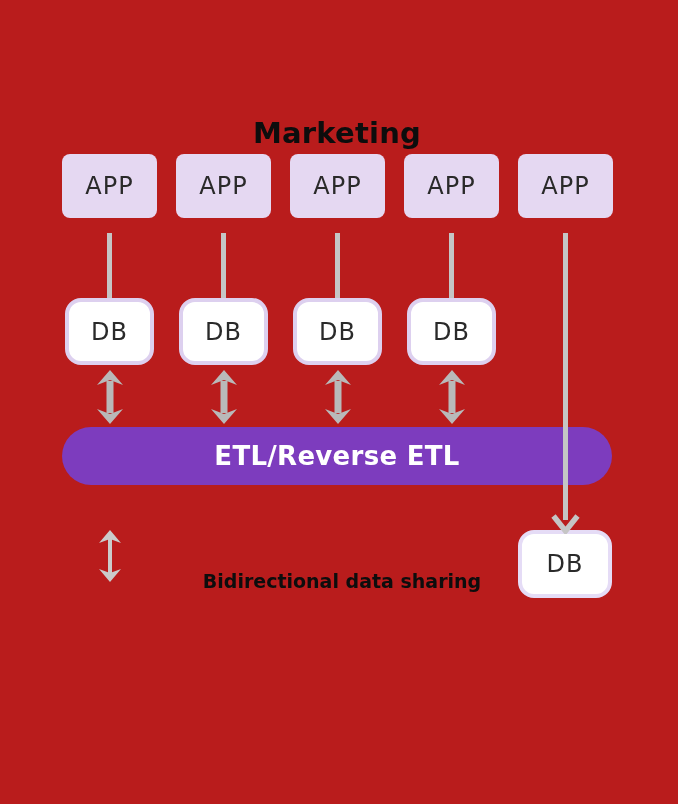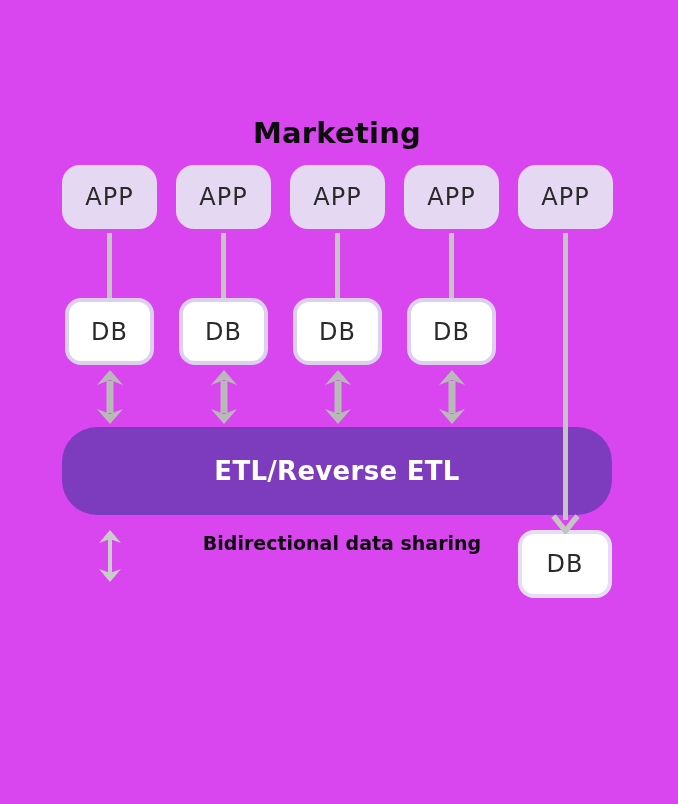--- a/index.html
+++ b/index.html
@@ -2,21 +2,21 @@
 <html style="--purple: #7D3CBE; --app_fill: #E5D8F2; --db_border: #DDD0EF; --db_right_border: #E5DCF6; --connector_gray: #C5C5C5; --arrow_gray: #B9B9B9; --arrow_light_gray: #CBCBCB; --text_dark: #0D0D0D; --text_on_purple: #FFFFFF;"><head>
 <meta charset="utf-8">
 <style>
   html, body { margin: 0; padding: 0; background: #ffffff; }
   body { font-family: "DejaVu Sans", "Liberation Sans", sans-serif; }
 
   #canvas {
     position: relative;
     width: 678px;
     height: 804px;
-    background: #d946ef;
+    background: #b91c1c;
     overflow: hidden;
   }
 
   .title {
     position: absolute;
     left: 62px;
     top: 116px;
     width: 550px;
     text-align: center;
     font-size: 29px;
@@ -32,25 +32,25 @@
     justify-content: center;
     box-sizing: border-box;
   }
   .node span {
     font-size: 24px;
     letter-spacing: 1px;
     color: #2a2a2a;
   }
 
   .app {
-    top: 165px;
+    top: 154px;
     width: 95px;
     height: 64px;
     background: var(--app_fill);
-    border-radius: 18px;
+    border-radius: 8px;
   }
 
   .db {
     top: 298px;
     width: 89px;
     height: 67px;
     background: #ffffff;
     border: 4.5px solid var(--db_border);
     border-radius: 16px;
   }
@@ -88,41 +88,41 @@
     background: var(--connector_gray);
     z-index: 6;
   }
 
   .arrow-svg { position: absolute; z-index: 3; }
 
   .bar {
     position: absolute;
     left: 62px;
     width: 550px;
-    height: 88px;
+    height: 58px;
     border-radius: 35px;
     background: var(--purple);
     display: flex;
     align-items: center;
     justify-content: center;
     z-index: 2;
   }
   .bar span {
     color: var(--text_on_purple);
     font-size: 26px;
     font-weight: 700;
     letter-spacing: 0.3px;
   }
   .bar.etl { top: 427px; }
   .bar.warehouse { top: 614px; }
 
   .sharing-label {
     position: absolute;
     left: 162px;
-    top: 532px;
+    top: 570px;
     width: 360px;
     text-align: center;
     font-size: 19px;
     font-weight: 700;
     color: var(--text_dark);
   }
 
   .big-arrow { color: var(--arrow_gray); }
   .small-arrow { color: var(--arrow_light_gray); }
   .chevron { color: var(--connector_gray); }

